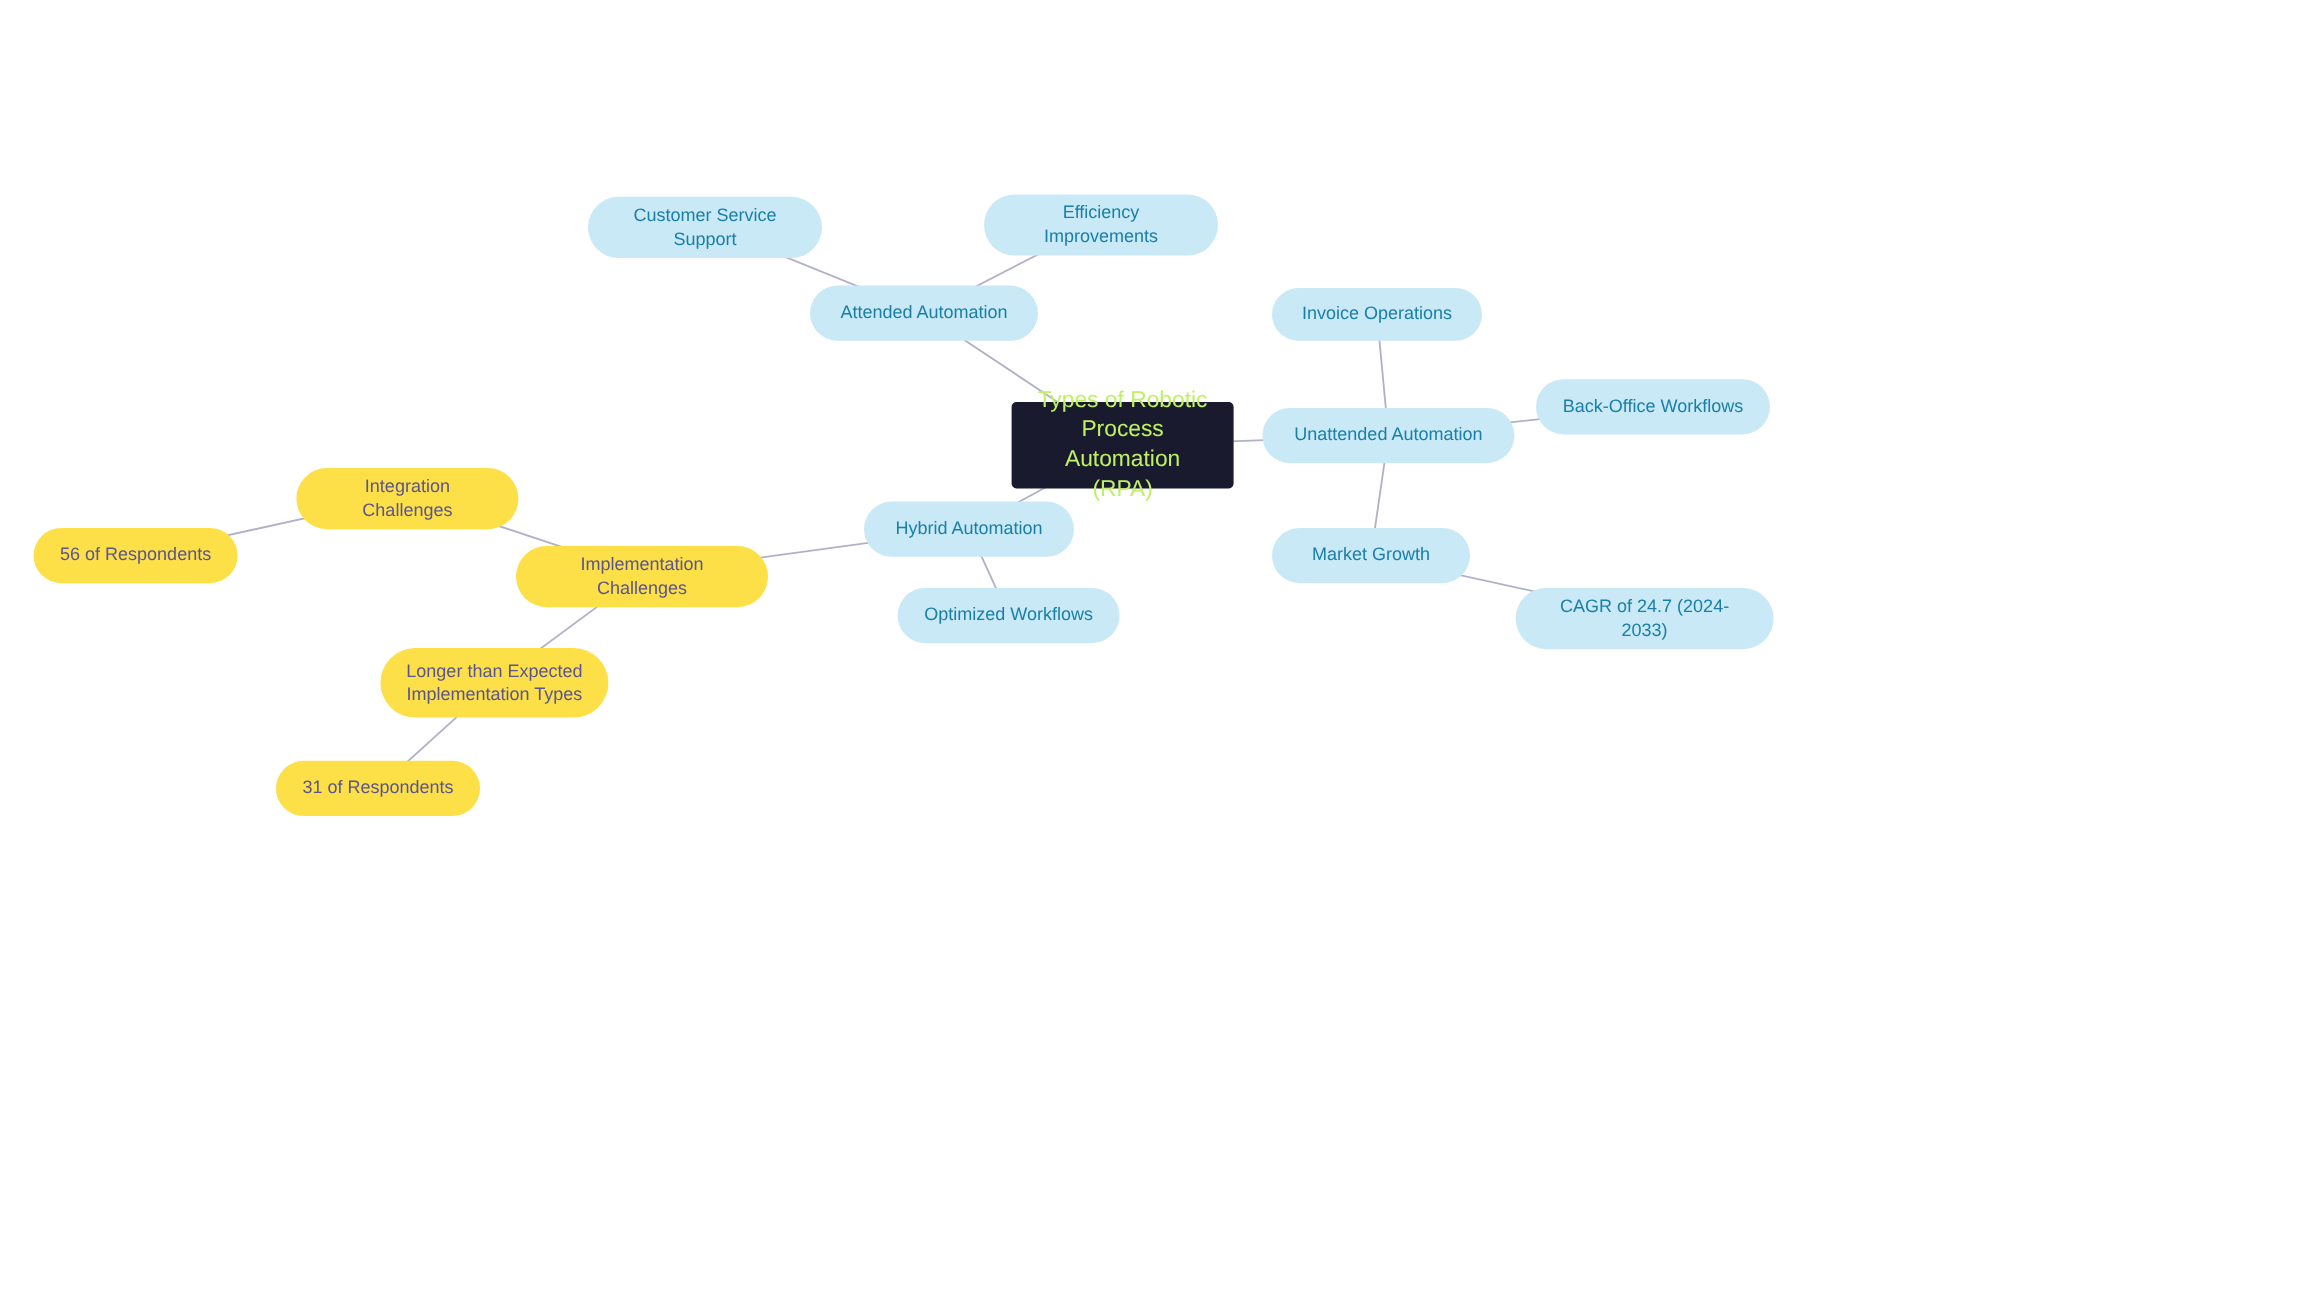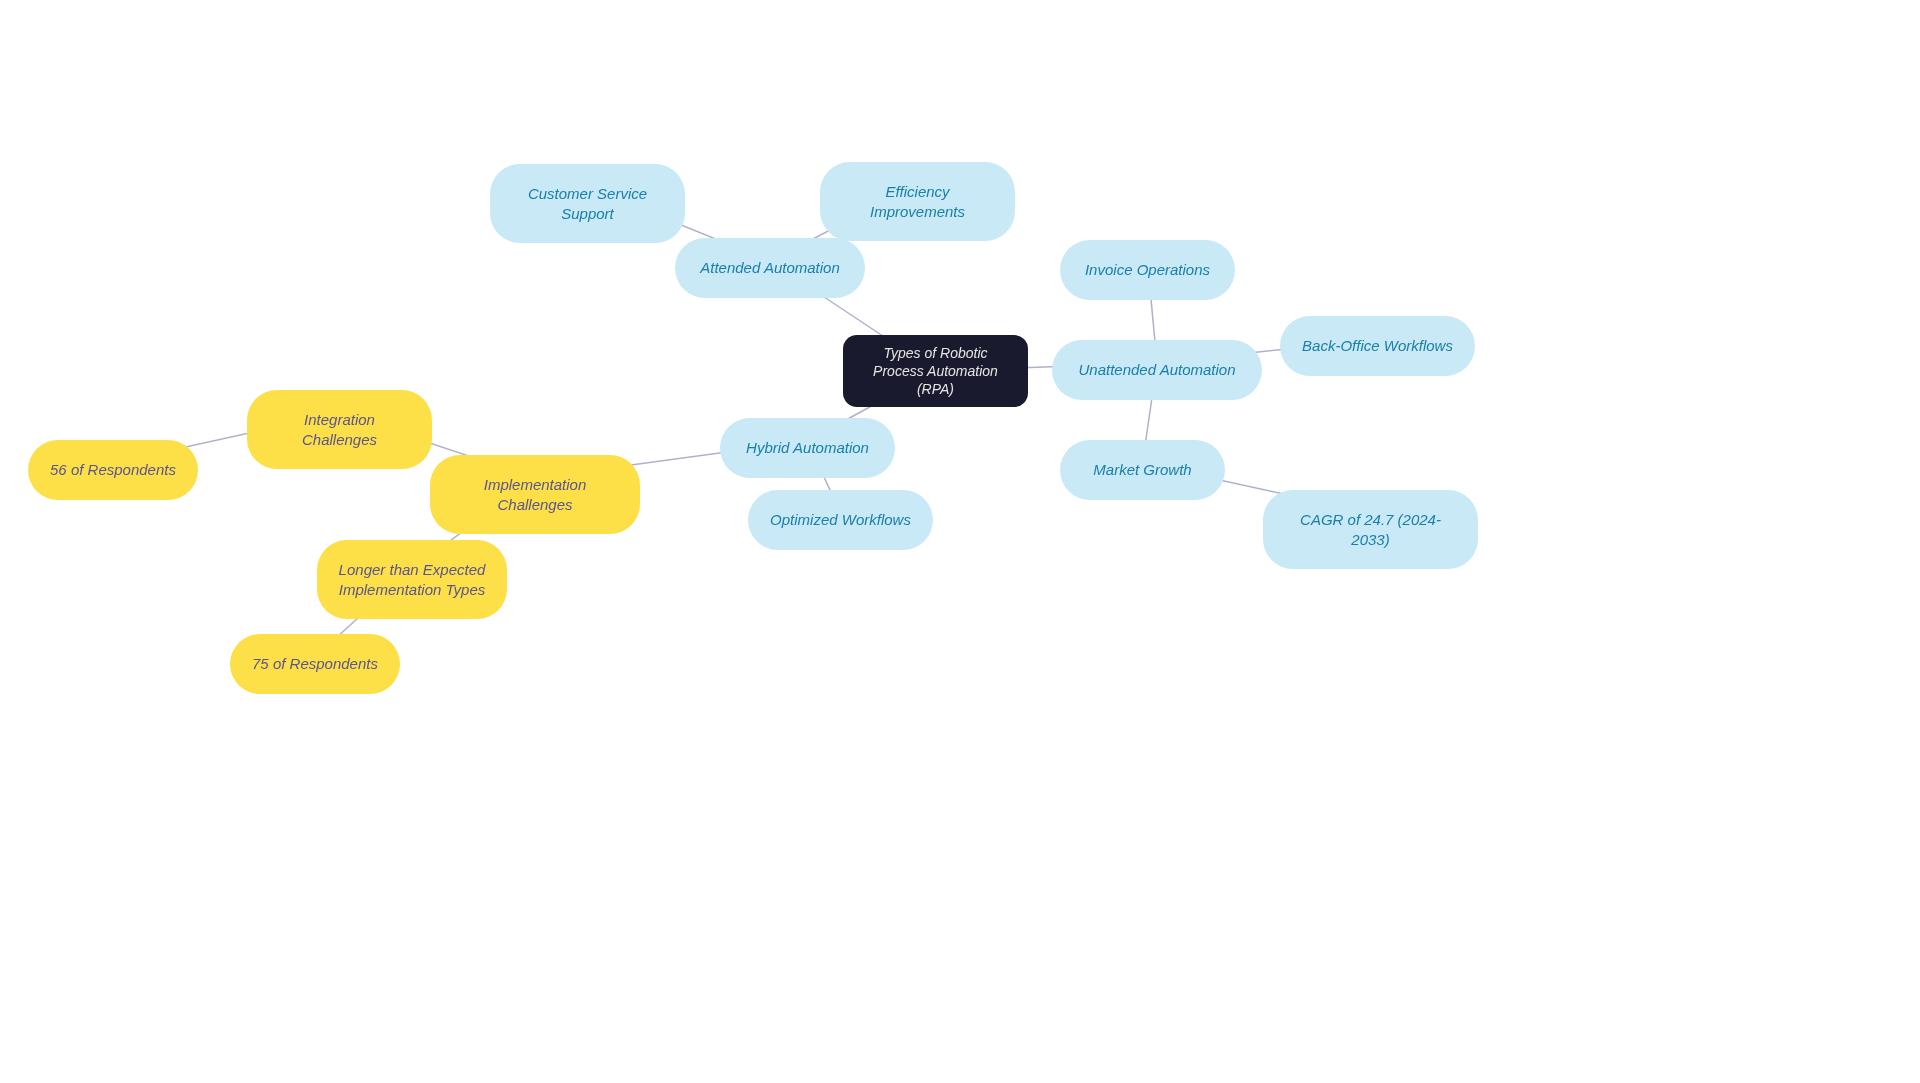--- a/index.html
+++ b/index.html
@@ -24,33 +24,32 @@
       height: 1083px;
       pointer-events: none;
     }
     .node {
       position: absolute;
       border-radius: 30px;
       display: flex;
       align-items: center;
       justify-content: center;
       text-align: center;
-      padding: 20px 18px;
+      padding: 6px 18px;
       font-size: 15px;
       line-height: 1.3;
       cursor: default;
       white-space: normal;
-      font-style: italic;
     }
     .node-center {
       background: #1a1a2e;
-      color: #e5e5e5;
-      font-size: 14px;
+      color: #bef264;
+      font-size: 19px;
       font-weight: 500;
-      border-radius: 14px;
+      border-radius: 4px;
       width: 185px;
       height: 72px;
     }
     .node-blue {
       background: #c8e9f5;
       color: #1a7fa8;
       border: none;
     }
     .node-purple {
       background: #fde047;
@@ -89,14 +88,14 @@
     <div class="node node-blue" style="left: 1280px; top: 316px; width: 195px; min-height: 46px;">Back-Office Workflows</div>
     <div class="node node-blue" style="left: 1060px; top: 440px; width: 165px; min-height: 46px; text-align: center;">Market Growth</div>
     <div class="node node-blue" style="left: 1263px; top: 490px; width: 215px; min-height: 46px;">CAGR of 24.7 (2024-2033)</div>
     <div class="node node-blue" style="left: 720px; top: 418px; width: 175px; min-height: 46px;">Hybrid Automation</div>
     <div class="node node-blue" style="left: 748px; top: 490px; width: 185px; min-height: 46px;">Optimized Workflows</div>
     <div class="node node-purple" style="left: 430px; top: 455px; width: 210px; min-height: 46px;">Implementation Challenges</div>
     <div class="node node-purple" style="left: 247px; top: 390px; width: 185px; min-height: 46px;">Integration Challenges</div>
     <div class="node node-purple" style="left: 28px; top: 440px; width: 170px; min-height: 46px;">56 of Respondents</div>
     <div class="node node-purple" style="left: 317px; top: 540px; width: 190px; min-height: 58px;">Longer than Expected
 Implementation Types</div>
-    <div class="node node-purple" style="left: 230px; top: 634px; width: 170px; min-height: 46px;">75 of Respondents</div>
+    <div class="node node-purple" style="left: 230px; top: 634px; width: 170px; min-height: 46px;">31 of Respondents</div>
   </div>
 
 </body></html>

